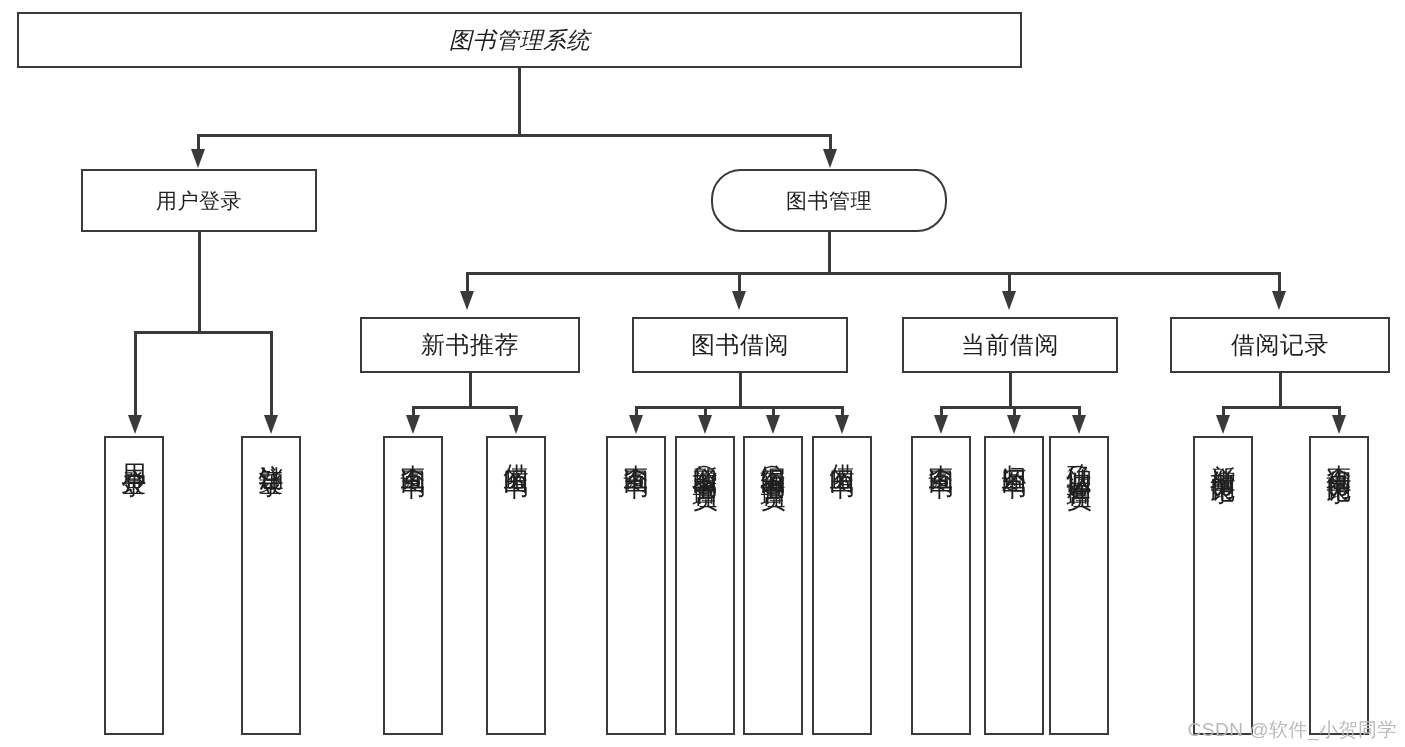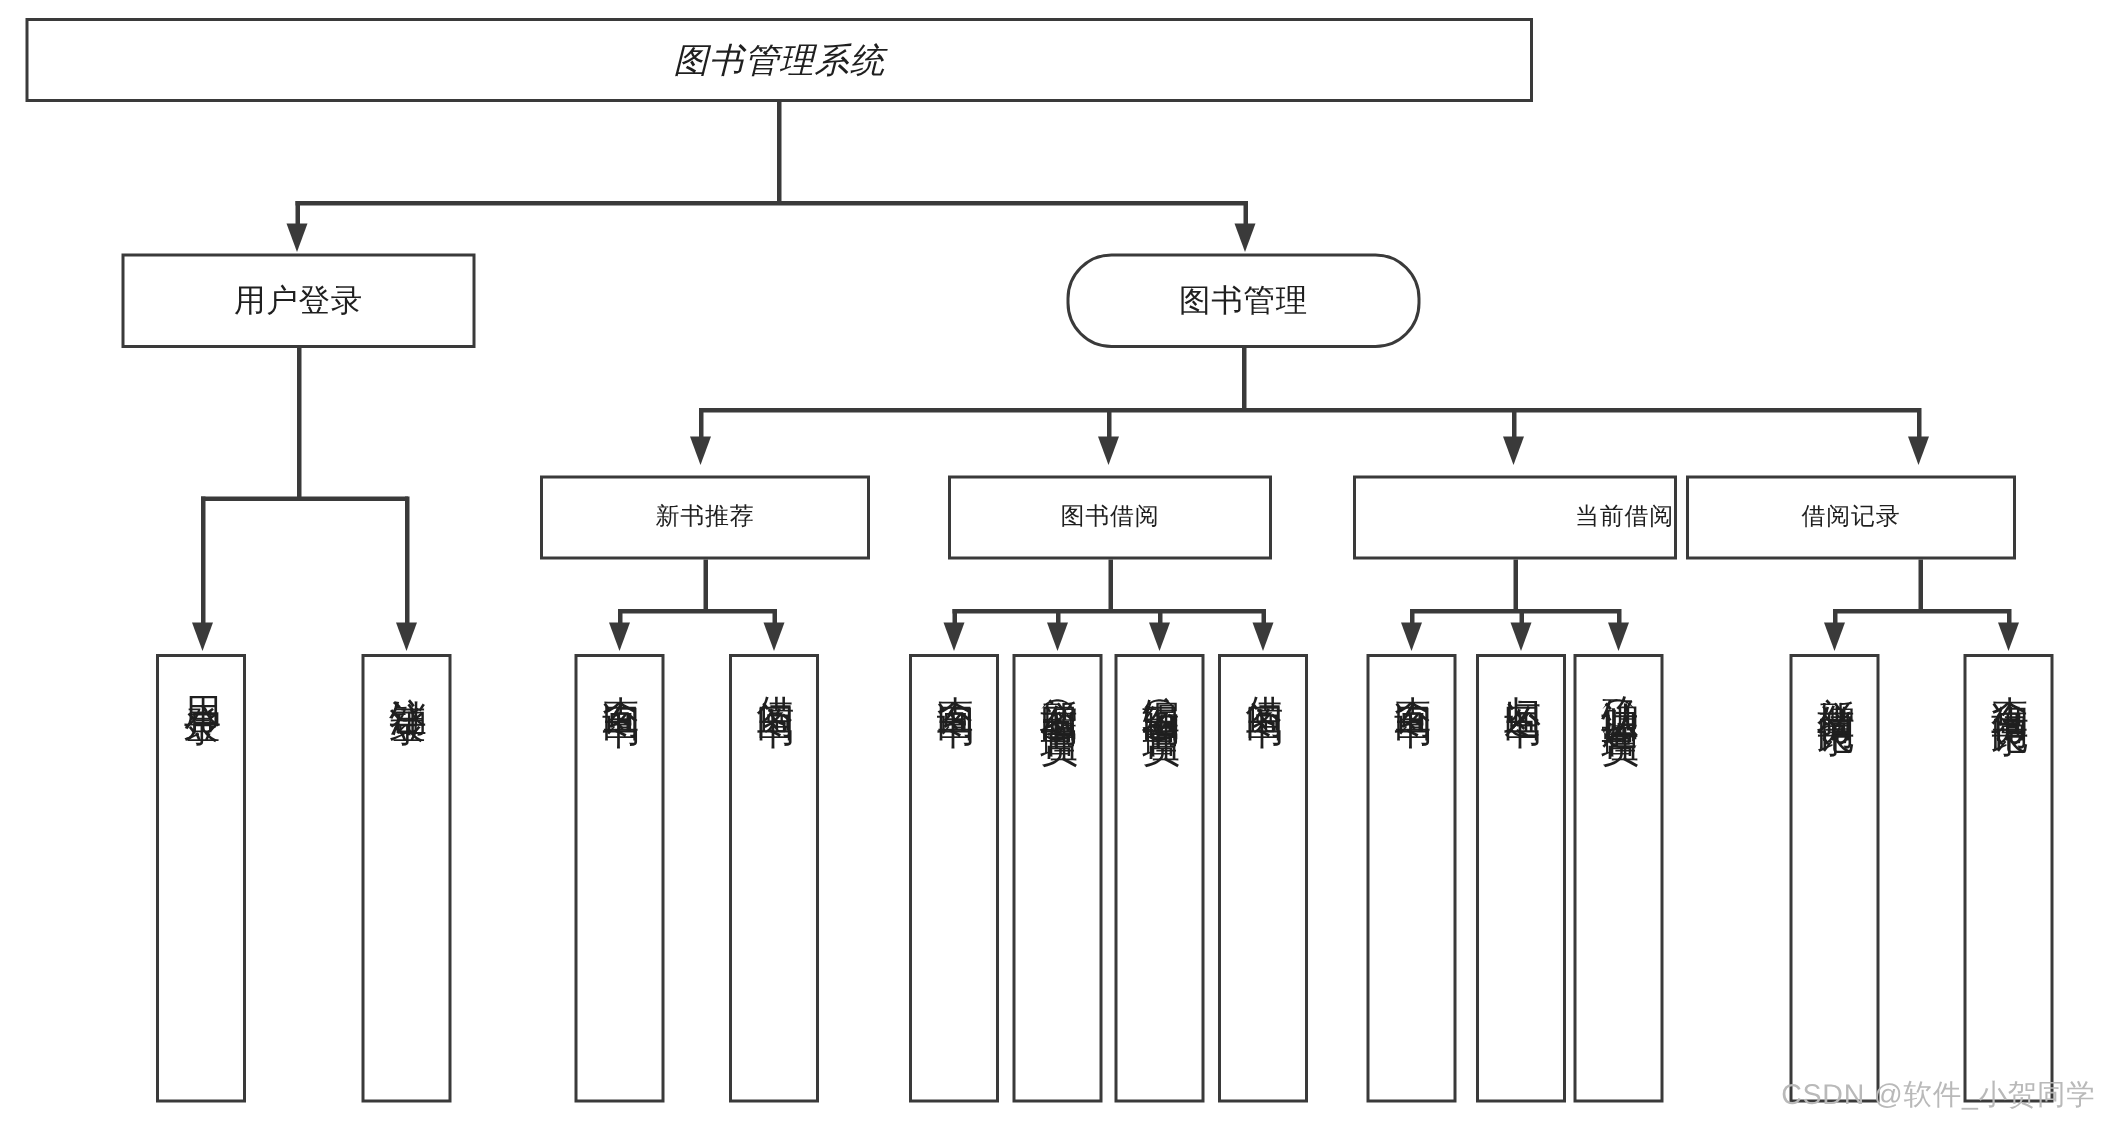--- a/index.html
+++ b/index.html
@@ -38,21 +38,21 @@
     white-space: pre-line;
   }
   .root {
     font-size: 23px;
     font-style: italic;
   }
   .lvl2 {
     font-size: 21px;
   }
   .lvl3 {
-    font-size: 16px;
+    font-size: 24px;
   }
   
   .leaf {
     border-width: 2.5px;
     align-items: flex-start;
     justify-content: center;
     padding-top: 6px;
   }
   .leaf .node-label {
     writing-mode: vertical-rl;
@@ -139,24 +139,24 @@
 
   <div class="vline" style="left:1278px; top:272px; height:21px;"></div>
   <div class="arrow" style="left:1272px; top:291px;"></div>
 
   <div class="node lvl3" style="left:360px; top:317px; width:220px; height:56px;">
     <span class="node-label">新书推荐</span>
   </div>
   <div class="node lvl3" style="left:632px; top:317px; width:216px; height:56px;">
     <span class="node-label">图书借阅</span>
   </div>
-  <div class="node lvl3" style="left:902px; top:317px; width:216px; height:56px;justify-content:flex-end;">
+  <div class="node lvl3" style="left:902px; top:317px; width:216px; height:56px;">
     <span class="node-label">当前借阅</span>
   </div>
-  <div class="node lvl3" style="left:1124px; top:317px; width:220px; height:56px;">
+  <div class="node lvl3" style="left:1170px; top:317px; width:220px; height:56px;">
     <span class="node-label">借阅记录</span>
   </div>
 
   <div class="vline" style="left:469px; top:373px; height:35px;"></div>
   <div class="hline" style="left:412px; top:406px; width:105px;"></div>
   <div class="vline" style="left:412px; top:406px; height:11px;"></div>
   <div class="arrow" style="left:406px; top:415px;"></div>
   <div class="vline" style="left:515px; top:406px; height:11px;"></div>
   <div class="arrow" style="left:509px; top:415px;"></div>
 

